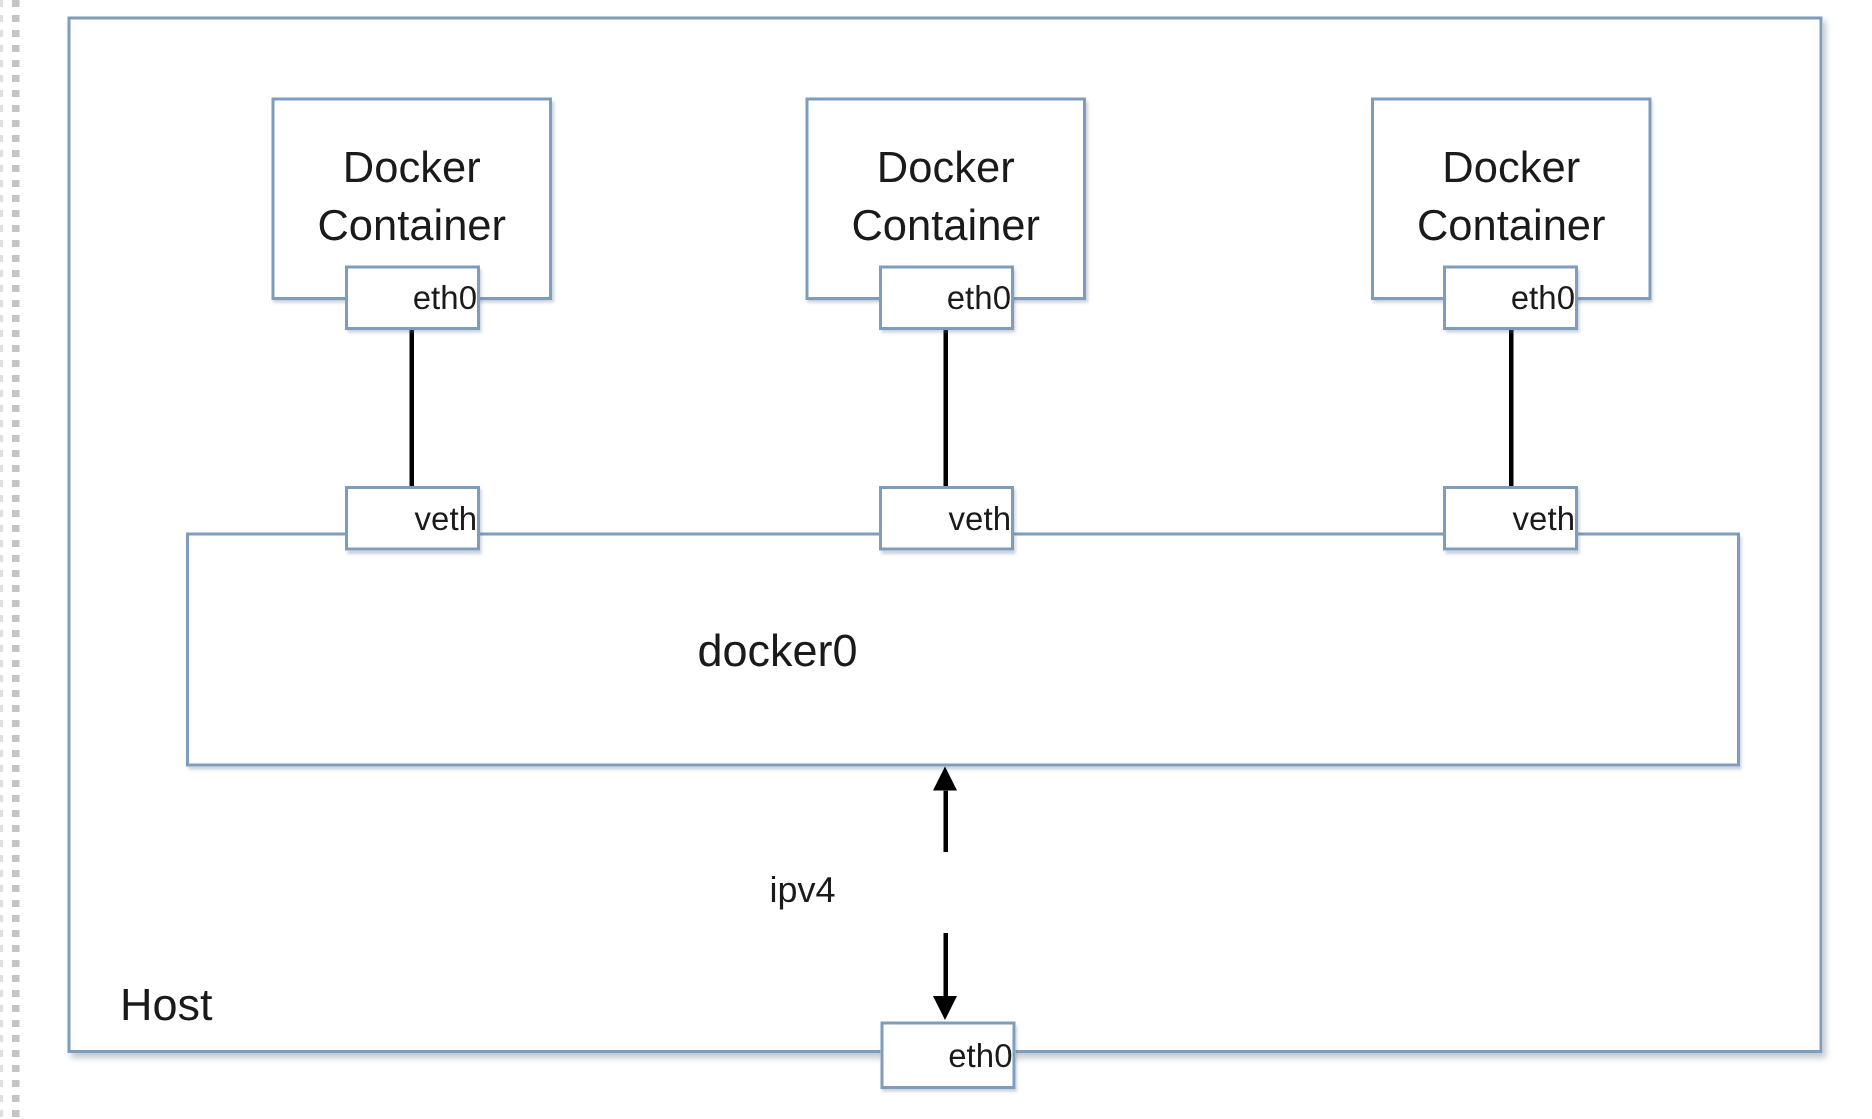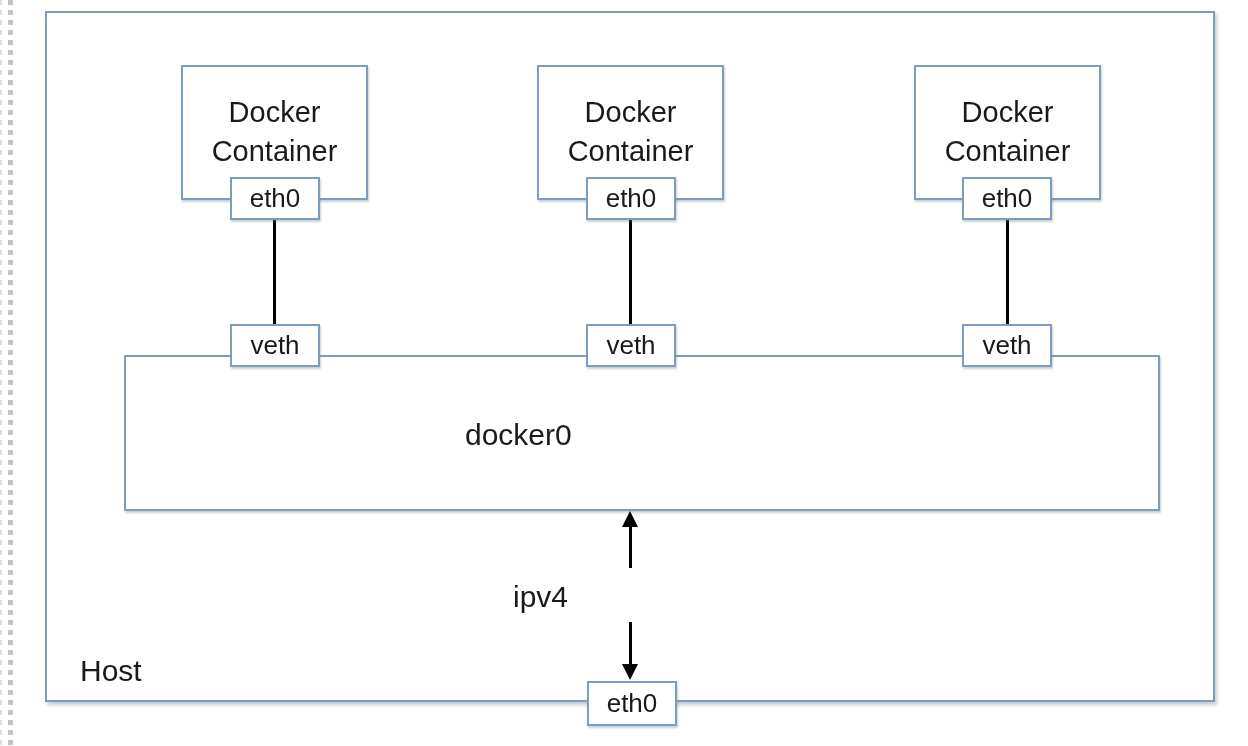--- a/index.html
+++ b/index.html
@@ -34,42 +34,42 @@
     box-shadow:2px 3px 4px rgba(100,120,145,.4);
     background:transparent;
   }
   .container-box{
     top:65px;width:187px;height:135px;z-index:1;
     font-size:29px;line-height:39px;text-align:center;
     padding-top:26px;
   }
   .c1{left:181px;} .c2{left:537px;} .c3{left:914px;}
   .small-box{
-    display:flex;align-items:center;justify-content:center;
-    width:90px;height:43px;font-size:26px;z-index:3;
+    display:flex;align-items:center;justify-content:flex-end;
+    width:90px;height:43px;font-size:22px;z-index:3;
   }
   .eth-row{top:177px;}
   .veth-row{top:324px;}
   .x1{left:230px;} .x2{left:586px;} .x3{left:962px;}
   .bridge-box{
     left:124px;top:355px;width:1036px;height:156px;z-index:2;
   }
   .connector{
     position:absolute;width:3px;height:116px;top:220px;
     background:var(--line);z-index:2;
   }
   .l1{left:273px;} .l2{left:629px;} .l3{left:1006px;}
   .bridge-label{
     position:absolute;left:465px;top:418px;z-index:3;
     display:flex;gap:15px;font-size:30px;white-space:nowrap;
   }
   .bold{font-weight:bold;}
   .forward-label{
     position:absolute;left:513px;top:580px;z-index:3;
-    display:flex;gap:25px;font-size:30px;white-space:nowrap;
+    display:flex;gap:25px;font-size:24px;white-space:nowrap;
   }
   .arrow{
     position:absolute;width:16px;z-index:3;
     display:flex;flex-direction:column;align-items:center;
   }
   .arrow-up{left:622px;top:511px;height:57px;}
   .arrow-down{left:622px;top:622px;height:58px;}
   .arrow .shaft{width:3px;flex:1;background:var(--line);}
   .head-up{width:0;height:0;border-left:8px solid transparent;
     border-right:8px solid transparent;border-bottom:16px solid var(--line);}

